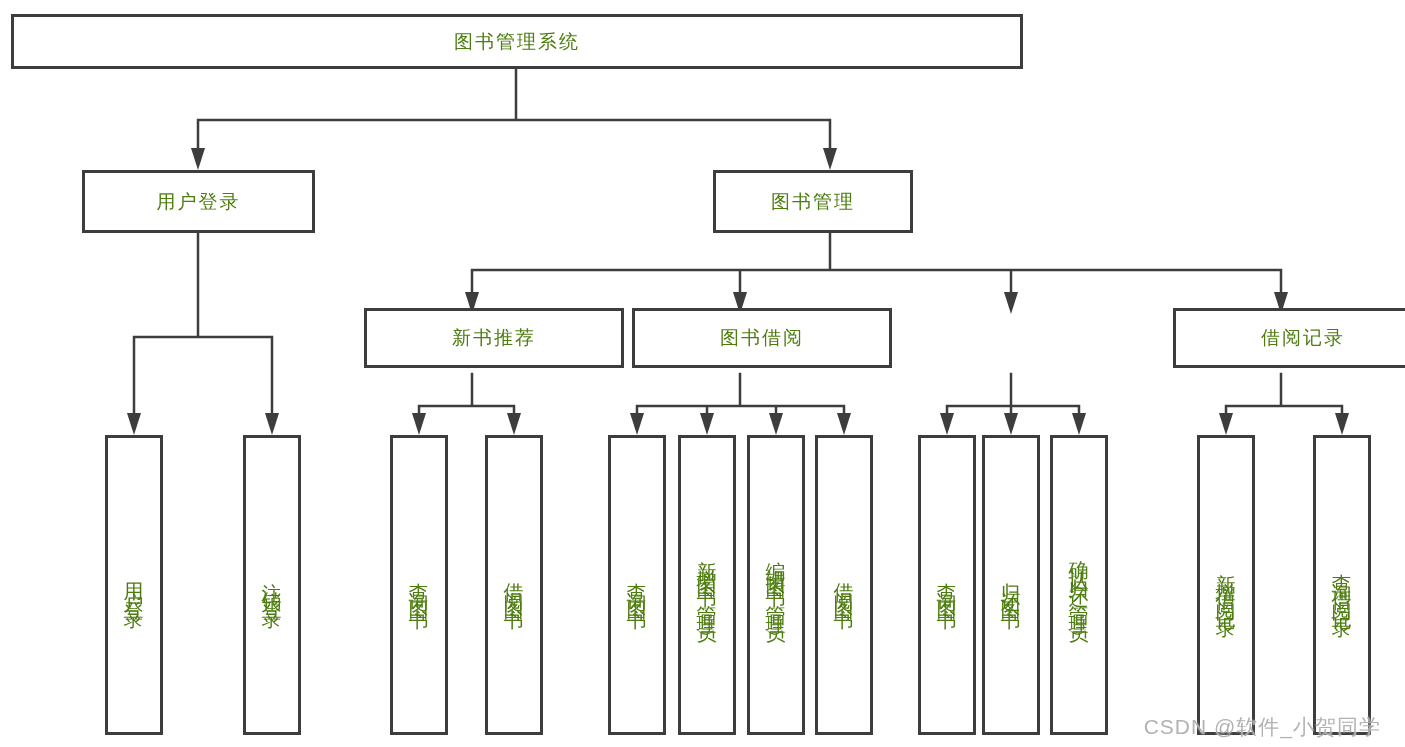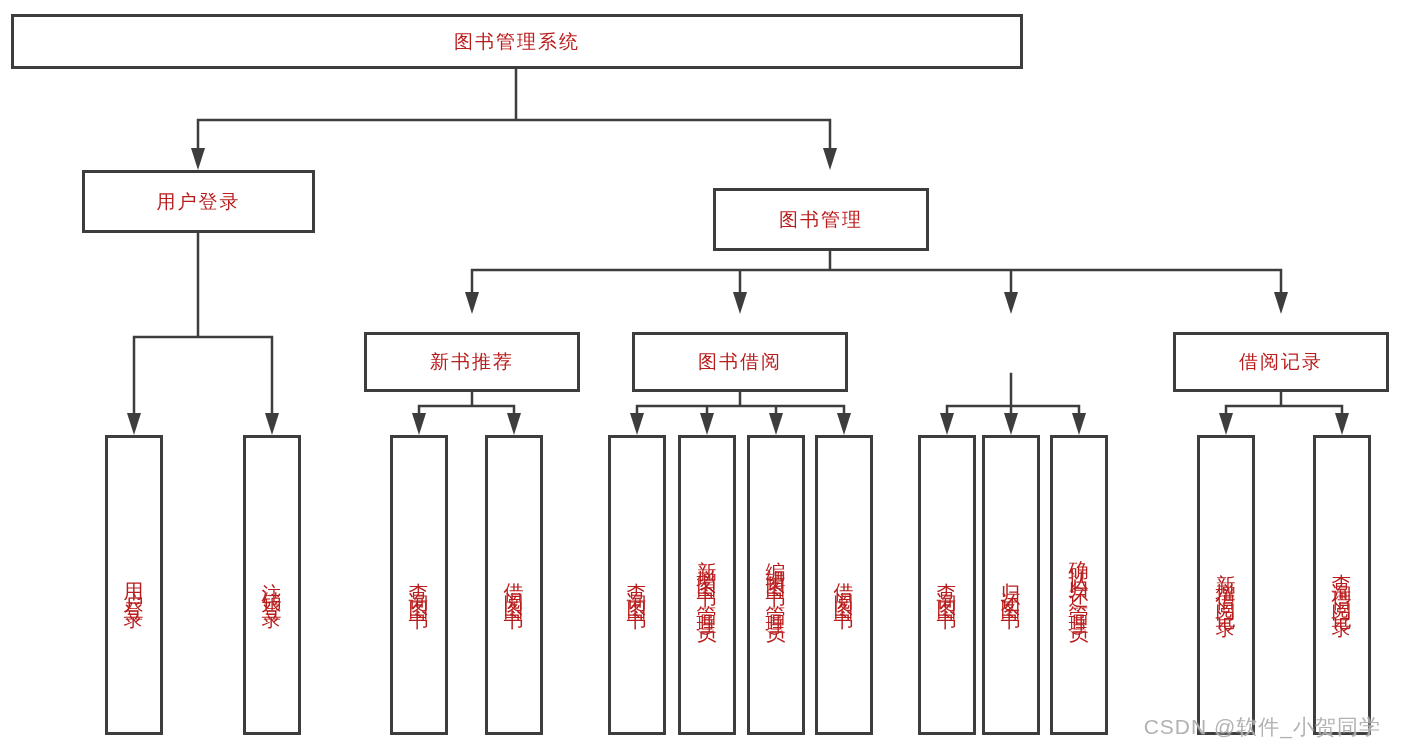--- a/index.html
+++ b/index.html
@@ -23,41 +23,41 @@
   }
   .node {
     position: absolute;
     box-sizing: border-box;
     background: #ffffff;
     border: 3px solid #3d3d3d;
     display: flex;
     align-items: center;
     justify-content: center;
     z-index: 2;
-    color: #b91c1c;
+    color: #4d7c0f;
   }
   .node .label {
     font-size: 19px;
     letter-spacing: 2px;
     white-space: nowrap;
   }
   .leaf .label {
     writing-mode: vertical-rl;
     text-orientation: mixed;
     font-size: 20px;
     letter-spacing: 9px;
     line-height: 1;
   }
   
   .n-root   { left: 11px;  top: 14px;  width: 1012px; height: 55px; }
   
   .n-login  { left: 82px;  top: 170px; width: 233px; height: 63px; }
-  .n-mgmt   { left: 713px; top: 188px; width: 216px; height: 63px; }
+  .n-mgmt   { left: 713px; top: 170px; width: 200px; height: 63px; }
   
-  .lvl3     { top: 332px; height: 60px; width: 216px; font-family: Liberation Mono, monospace; }
+  .lvl3     { top: 308px; height: 60px; width: 260px; font-family: Liberation Mono, monospace; }
   .n-nbr    { left: 364px; }
   .n-bb     { left: 632px; align-items: center; }
   .n-cb     { left: 903px; }
   .n-br     { left: 1173px; }
   
   .leaf     { top: 435px; height: 300px; width: 58px; }
   .lf-ul    { left: 105px; }
   .lf-lo    { left: 243px; }
   .lf-nbr-q { left: 390px; }
   .lf-nbr-b { left: 485px; }

